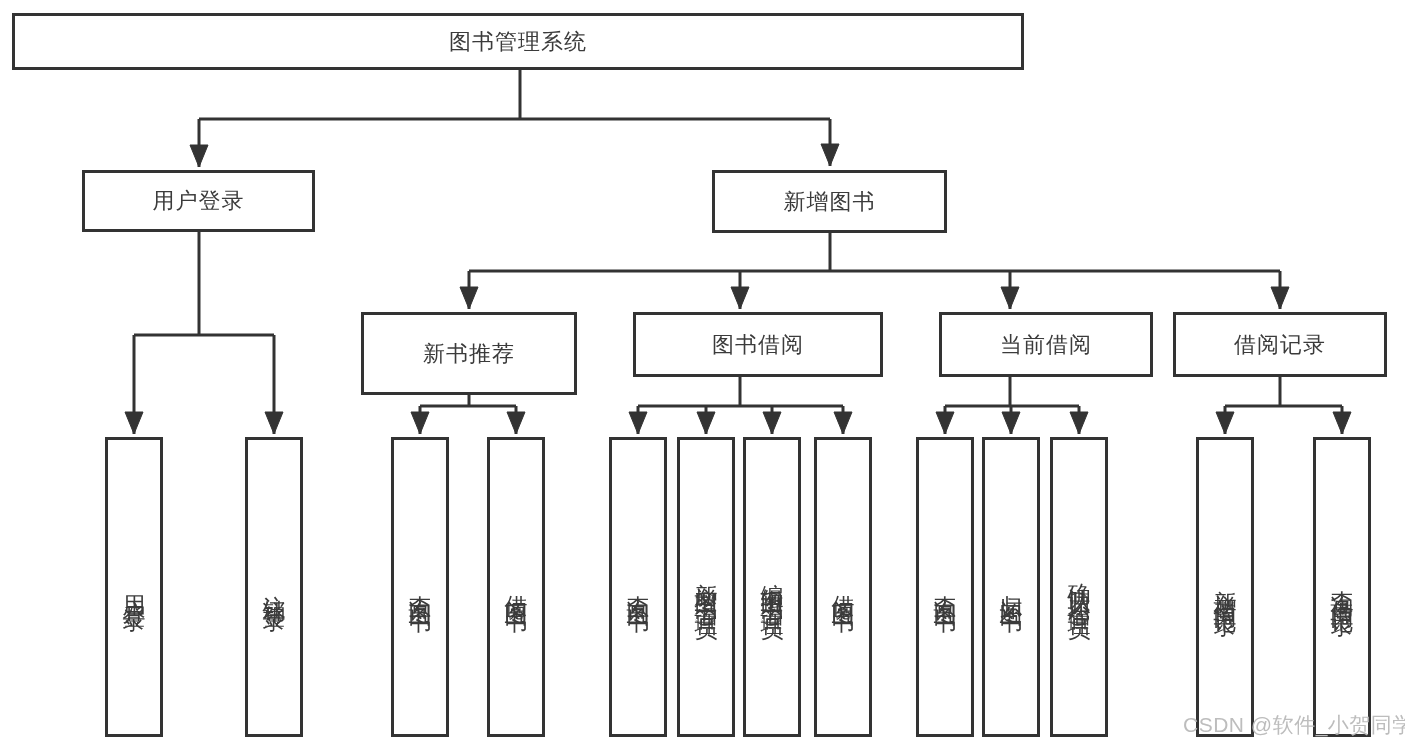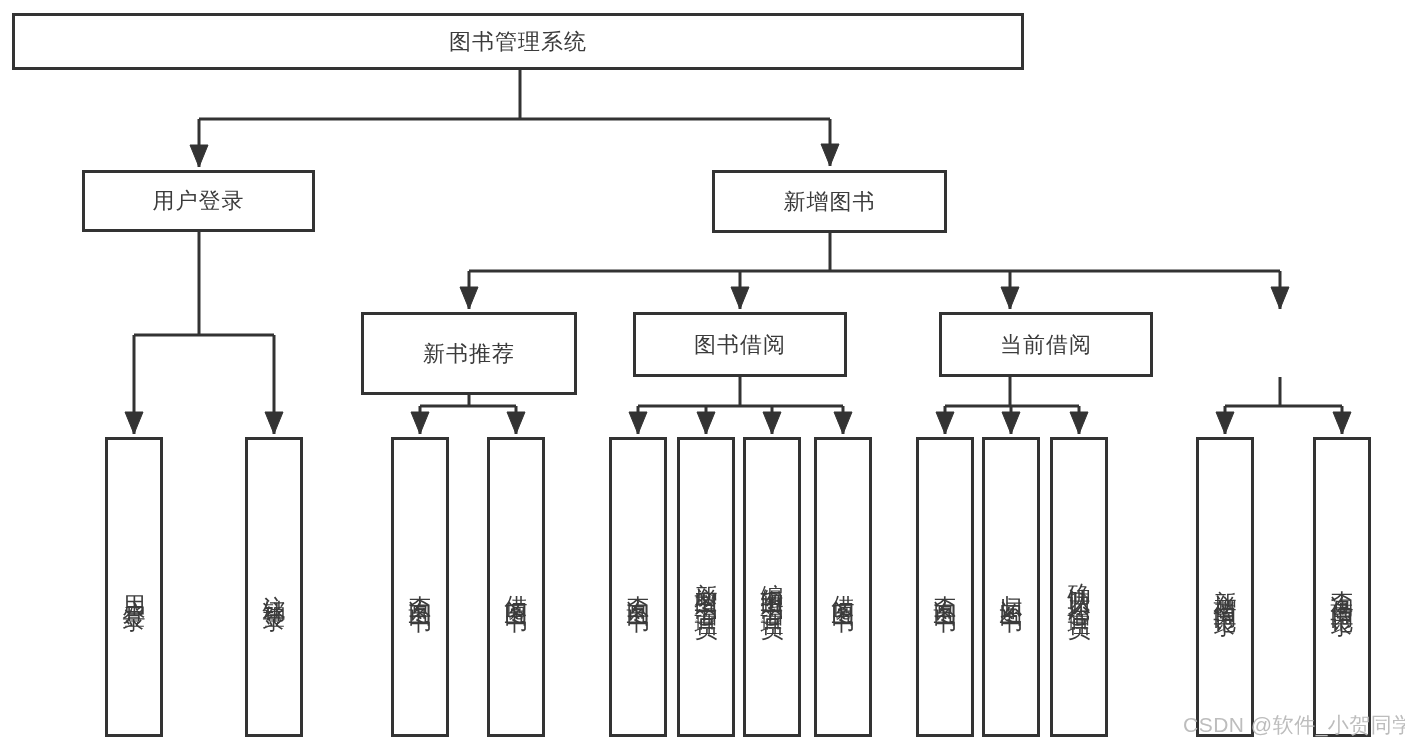--- a/index.html
+++ b/index.html
@@ -117,25 +117,28 @@
   <div class="node h" style="left:82px; top:170px; width:233px; height:62px;">
     <span>用户登录</span>
   </div>
   <div class="node h" style="left:712px; top:170px; width:235px; height:63px;">
     <span>新增图书</span>
   </div>
 
   <div class="node h" style="left:361px; top:312px; width:216px; height:83px;">
     <span>新书推荐</span>
   </div>
-  <div class="node h" style="left:633px; top:312px; width:214px; height:65px;font-family:Liberation Mono, monospace;">
+  <div class="node h" style="left:633px; top:312px; width:250px; height:65px;font-family:Liberation Mono, monospace;">
     <span>图书借阅</span>
   </div>
   <div class="node h" style="left:903px; top:312px; width:214px; height:65px;margin-left:36px;">
     <span>当前借阅</span>
+  </div>
+  <div class="node h" style="left:1173px; top:312px; width:214px; height:65px;">
+    <span>借阅记录</span>
   </div>
 
   <div class="node v" style="left:105px; top:437px; width:58px; height:300px;">
     <span>用户登录</span>
   </div>
   <div class="node v" style="left:245px; top:437px; width:58px; height:300px;">
     <span>注销登录</span>
   </div>
 
   <div class="node v" style="left:391px; top:437px; width:58px; height:300px;">

